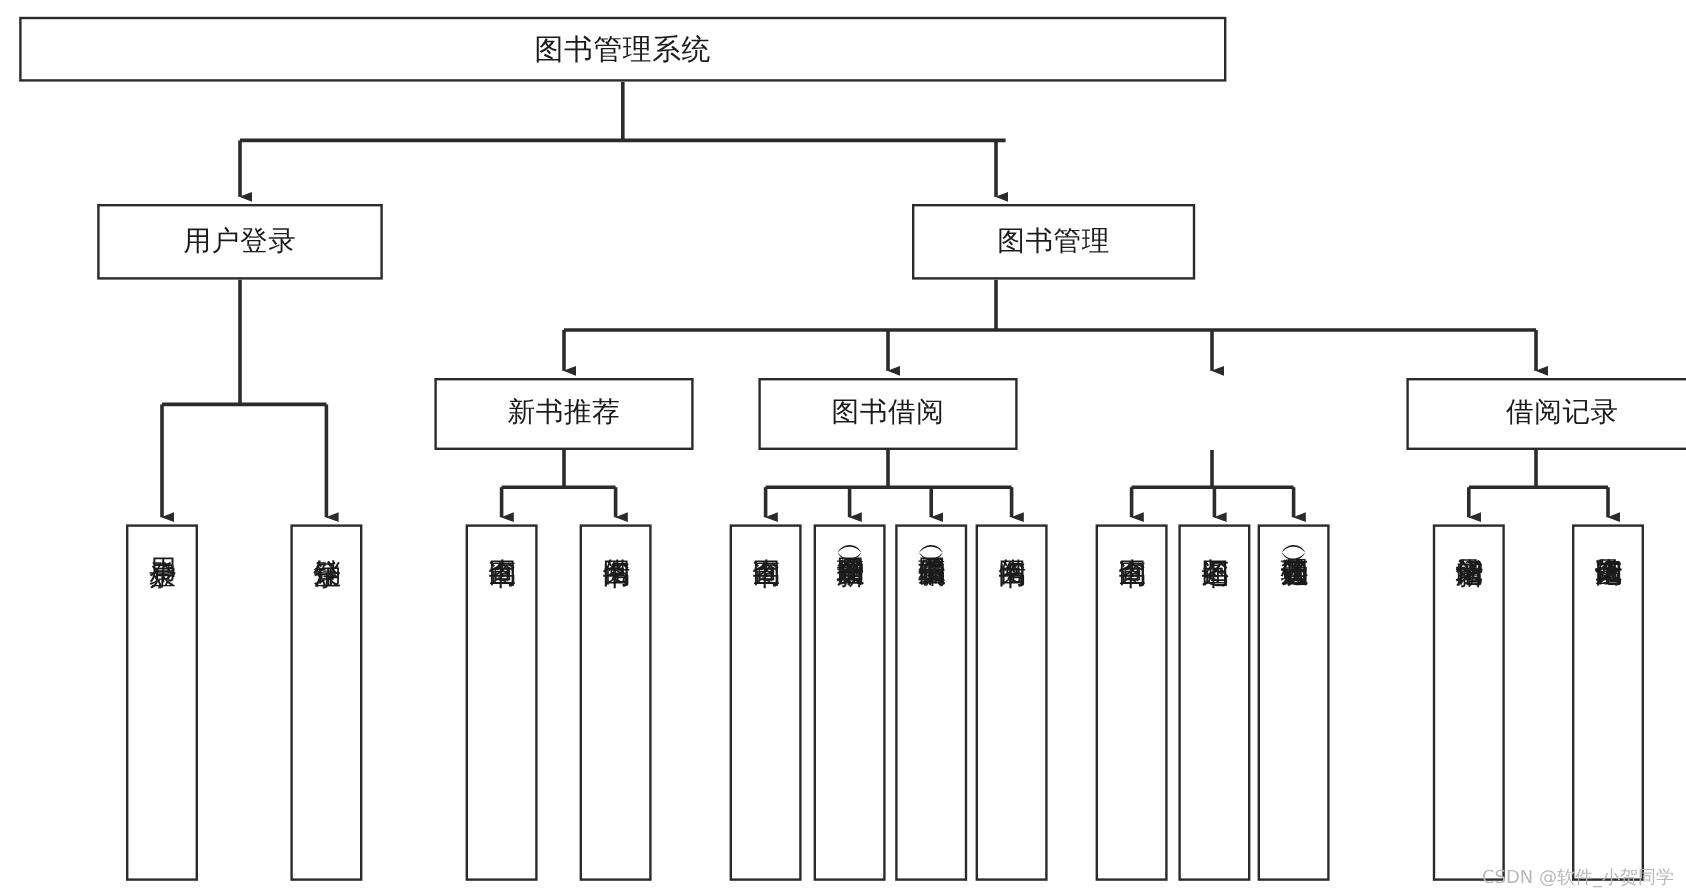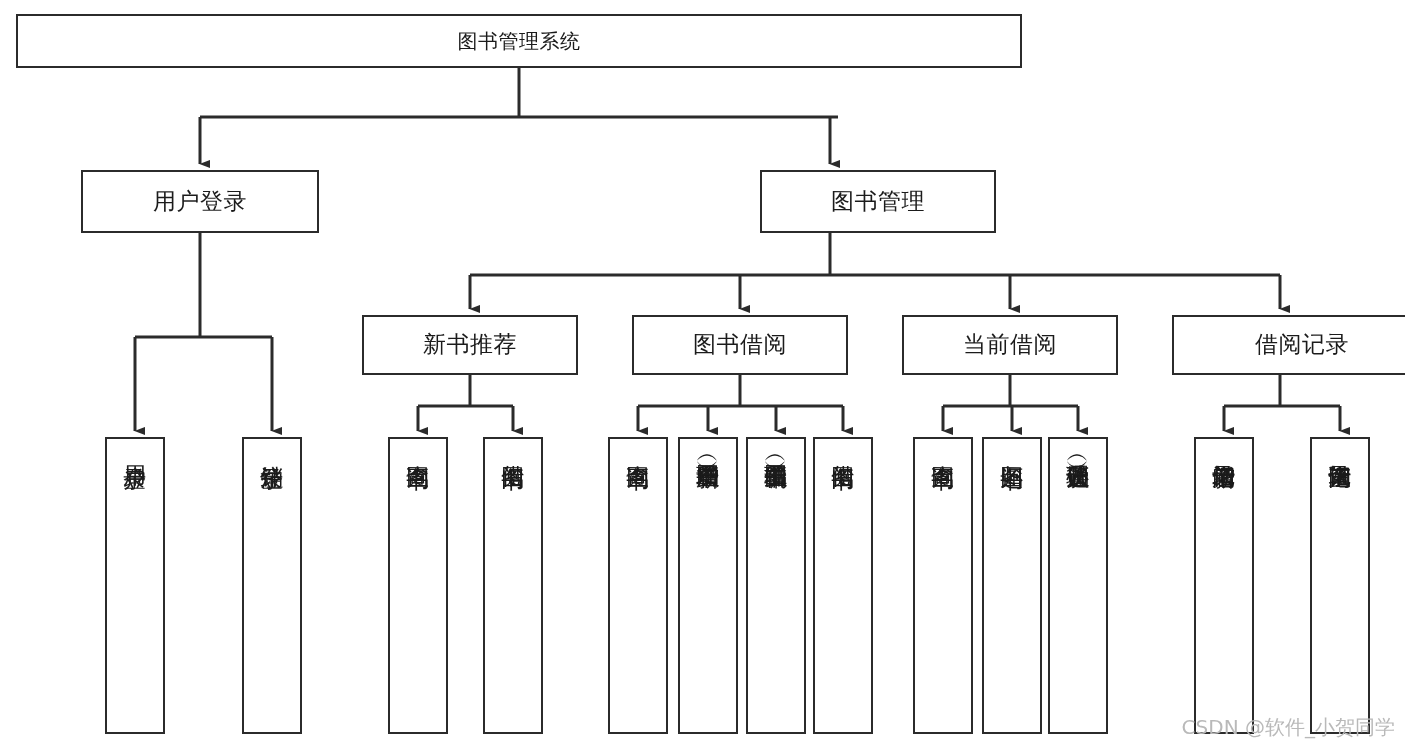--- a/index.html
+++ b/index.html
@@ -35,21 +35,21 @@
     justify-content: center;
   }
   .node-label-h {
     font-size: 23px;
     color: #1b1b1b;
     line-height: 1.1;
     white-space: nowrap;
     letter-spacing: 0.5px;
   }
   .node-root .node-label-h {
-    font-size: 20px;
+    font-size: 24px;
   }
   .leaf-box {
     position: absolute;
     box-sizing: border-box;
     border: 2px solid #2b2b2b;
     background: #ffffff;
     display: flex;
     align-items: flex-start;
     justify-content: center;
     padding-top: 8px;
@@ -63,21 +63,21 @@
     letter-spacing: 1px;
     white-space: nowrap;
   }
   .leaf-tall .node-label-v {
     letter-spacing: 0px;
   }
   #watermark {
     position: absolute;
     right: 10px;
     bottom: 6px;
-    font-size: 20px;
+    font-size: 15px;
     color: #b9b9b9;
     white-space: nowrap;
     pointer-events: none;
   }
 </style>
 </head>
 <body>
 
 <div id="diagram-root">
 
@@ -157,23 +157,20 @@
   <div class="node-box" style="left:712px; top:170px; width:236px; height:63px;margin-left:48px;">
     <span class="node-label-h">图书管理</span>
   </div>
 
   <div class="node-box" style="left:632px; top:315px; width:216px; height:60px;">
     <span class="node-label-h">图书借阅</span>
   </div>
   <div class="node-box" style="left:362px; top:315px; width:216px; height:60px;">
     <span class="node-label-h">新书推荐</span>
   </div>
-  <div class="node-box" style="left:902px; top:315px; width:216px; height:60px;">
-    <span class="node-label-h">当前借阅</span>
-  </div>
   <div class="node-box" style="left:1172px; top:315px; width:260px; height:60px;">
     <span class="node-label-h">借阅记录</span>
   </div>
 
   <div class="leaf-box" style="left:105px; top:437px; width:60px; height:297px;">
     <span class="node-label-v">用户登录</span>
   </div>
   <div class="leaf-box" style="left:242px; top:437px; width:60px; height:297px;">
     <span class="node-label-v">注销登录</span>
   </div>

